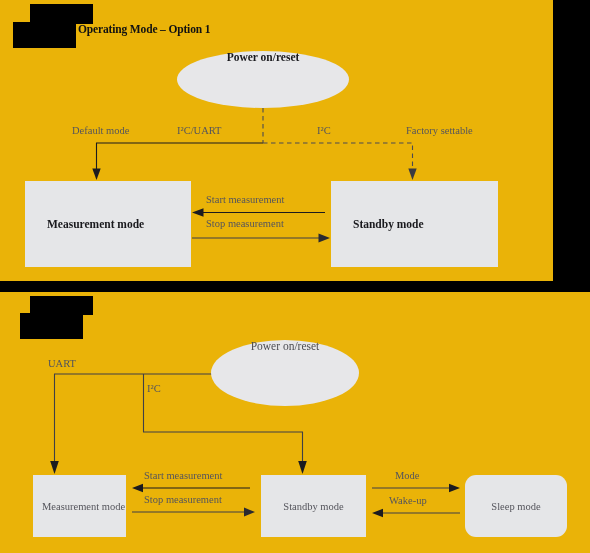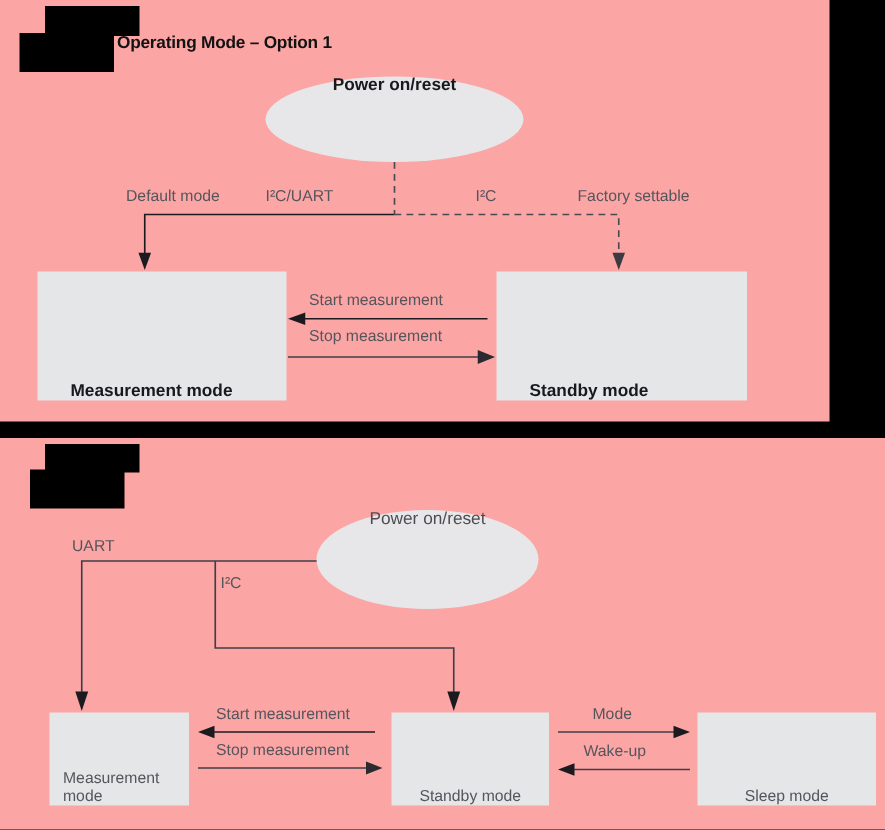--- a/index.html
+++ b/index.html
@@ -1,21 +1,21 @@
 <!DOCTYPE html>
 <html><head>
 <meta charset="utf-8">
 <style>
   html,body{margin:0;padding:0;background:#000;}
   body{
     width:590px;height:553px;position:relative;overflow:hidden;
     font-family:"Liberation Sans", sans-serif;
     -webkit-font-smoothing:antialiased;
   }
-  .panel{position:absolute;background:#fca5a5;overflow:hidden;}
+  .panel{position:absolute;background:#eab308;overflow:hidden;font-family:Liberation Serif, serif;}
   #panel1{left:0;top:0;width:553px;height:281px;}
   #panel2{left:0;top:292px;width:590px;height:261px;}
 
   
   .redact{position:absolute;background:#000000;}
 
   
   .ptitle{
     position:absolute;font-size:11.5px;font-weight:bold;color:#121212;
     letter-spacing:-0.15px;white-space:nowrap;
@@ -25,21 +25,21 @@
   .ellipse{
     position:absolute;background:#e7e7e9;border-radius:50%;
     display:flex;align-items:flex-start;justify-content:center;
   }
   .ellipse span{font-size:11.5px;}
   .el-bold span{font-weight:bold;color:#19191d;}
   .el-plain span{font-weight:normal;color:#4c4c52;}
 
   .box{
     position:absolute;background:#e5e6e8;
-    display:flex;align-items:flex-end;
+    display:flex;align-items:center;
   }
   .box span{display:block;}
   .box-bold span{font-size:11.5px;font-weight:bold;color:#19191d;padding-left:22px;}
   .box-plain span{font-size:10.5px;font-weight:normal;color:#55555c;}
   .box-c{justify-content:center;}
   .box-c span{padding-left:0;text-align:center;}
 
   
   .lbl{
     position:absolute;white-space:nowrap;color:#55555c;
@@ -76,28 +76,28 @@
     <polygon points="192,212.5 203.5,208.3 203.5,216.7" fill="#1b1b1f"></polygon>
 
     <path class="sl" d="M 192 238 L 322 238" stroke="#6a6a72" stroke-width="1.4"></path>
     <polygon points="330,238 318.5,233.4 318.5,242.6" fill="#2a2a30"></polygon>
   </svg>
 
   <div class="ellipse el-bold" style="left:177px;top:51px;width:172px;height:57px;">
     <span>Power on/reset</span>
   </div>
 
-  <div class="lbl" style="left:52px;top:125px;padding-left:32px;">Default mode</div>
+  <div class="lbl" style="left:40px;top:125px;padding-left:32px;">Default mode</div>
   <div class="lbl" style="left:177px;top:125px;">
      <span>I²C/UART</span>
   </div>
   <div class="lbl" style="left:317px;top:125px;">
      <span>I²C</span>
   </div>
-  <div class="lbl" style="left:385px;top:125px;">Factory settable</div>
+  <div class="lbl" style="left:406px;top:125px;">Factory settable</div>
 
   <div class="box box-bold" style="left:25px;top:181px;width:166px;height:86px;">
     <span>Measurement mode</span>
   </div>
   <div class="box box-bold" style="left:331px;top:181px;width:167px;height:86px;">
     <span>Standby mode</span>
   </div>
 
   <div class="lbl" style="left:206px;top:194px;">Start measurement</div>
   <div class="lbl" style="left:206px;top:218px;">Stop measurement</div>
@@ -138,21 +138,21 @@
   <div class="lbl" style="left:147px;top:91px;">
      <span>I²C</span>
   </div>
 
   <div class="box box-plain" style="left:33px;top:183px;width:93px;height:62px;">
     <span style="padding-left:9px;">Measurement mode</span>
   </div>
   <div class="box box-plain box-c" style="left:261px;top:183px;width:105px;height:62px;">
     <span>Standby mode</span>
   </div>
-  <div class="box box-plain box-c" style="left:465px;top:183px;width:119px;height:62px;">
+  <div class="box box-plain box-c" style="left:465px;top:183px;width:102px;height:62px;border-radius:11px;">
     <span>Sleep mode</span>
   </div>
 
   <div class="lbl" style="left:144px;top:178px;">Start measurement</div>
   <div class="lbl" style="left:144px;top:202px;">Stop measurement</div>
   <div class="lbl" style="left:395px;top:178px;">Mode</div>
   <div class="lbl" style="left:389px;top:203px;">Wake-up</div>
 </div>
 
 </body></html>

